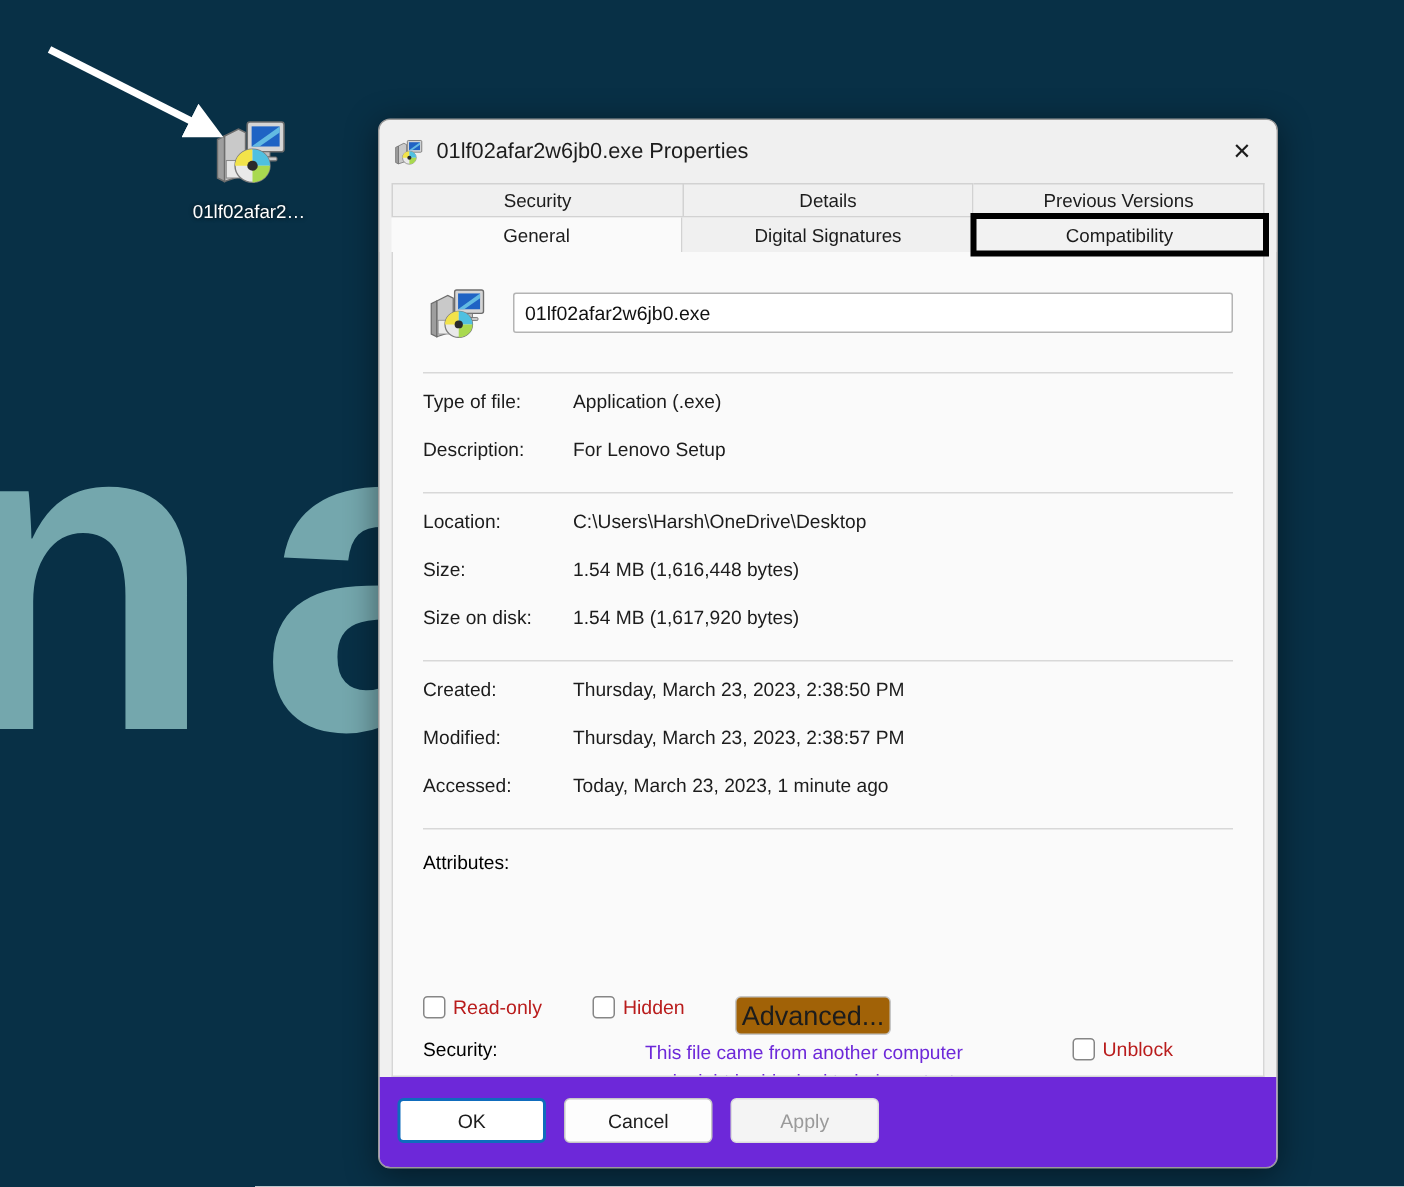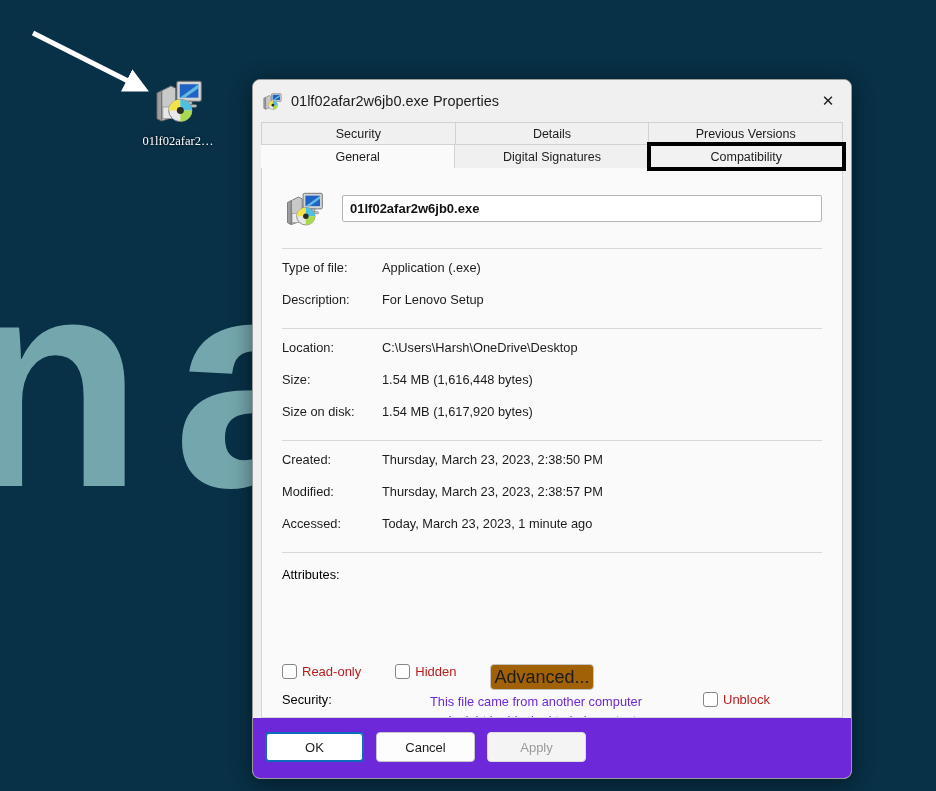--- a/index.html
+++ b/index.html
@@ -30,25 +30,24 @@
     color: #74a7ad;
     line-height: 1;
     white-space: nowrap;
     user-select: none;
     pointer-events: none;
   }
 
   
   #desktop-icon {
     position: absolute;
-    left: 126px;
+    left: 114px;
     top: 72px;
     width: 104px;
     text-align: center;
-    font-family: Liberation Serif, serif;
   }
   #desktop-icon .glyph {
     width: 56px; height: 56px;
     margin: 0 auto 6px auto;
     display: block;
   }
   #desktop-icon .label {
     font-size: 12.5px;
     color: #ffffff;
     text-shadow: 0 0 3px rgba(0,0,0,0.85);
@@ -160,21 +159,20 @@
     padding: 18px 20px 10px 20px;
     overflow: hidden;
   }
 
   
   .file-head {
     display: flex;
     align-items: center;
     gap: 16px;
     padding-bottom: 18px;
-    font-weight: bold;
   }
   .file-head .big-icon { width: 44px; height: 44px; flex: 0 0 44px; }
   .name-field {
     flex: 1 1 auto;
     height: 27px;
     background: #ffffff;
     border: 1px solid #b4b4b4;
     border-radius: 2px;
     display: flex;
     align-items: center;
@@ -259,21 +257,21 @@
     font-size: 12.8px;
     padding-top: 2px;
     gap: 48px;
   }
   .sec-row .lbl { flex: 0 0 100px; }
   .sec-row .sec-text {
     flex: 0 1 225px;
     line-height: 1.52;
     color: #6d28d9;
   }
-  .sec-row .sec-cb { margin-right: 0; }
+  .sec-row .sec-cb { margin-left: 12px; margin-right: 0; }
 
   
   .dialog-footer {
     flex: 0 0 auto;
     padding: 14px 12px 16px 12px;
     display: flex;
     justify-content: flex-start;
     gap: 12px;
     background: #6d28d9;
   }

